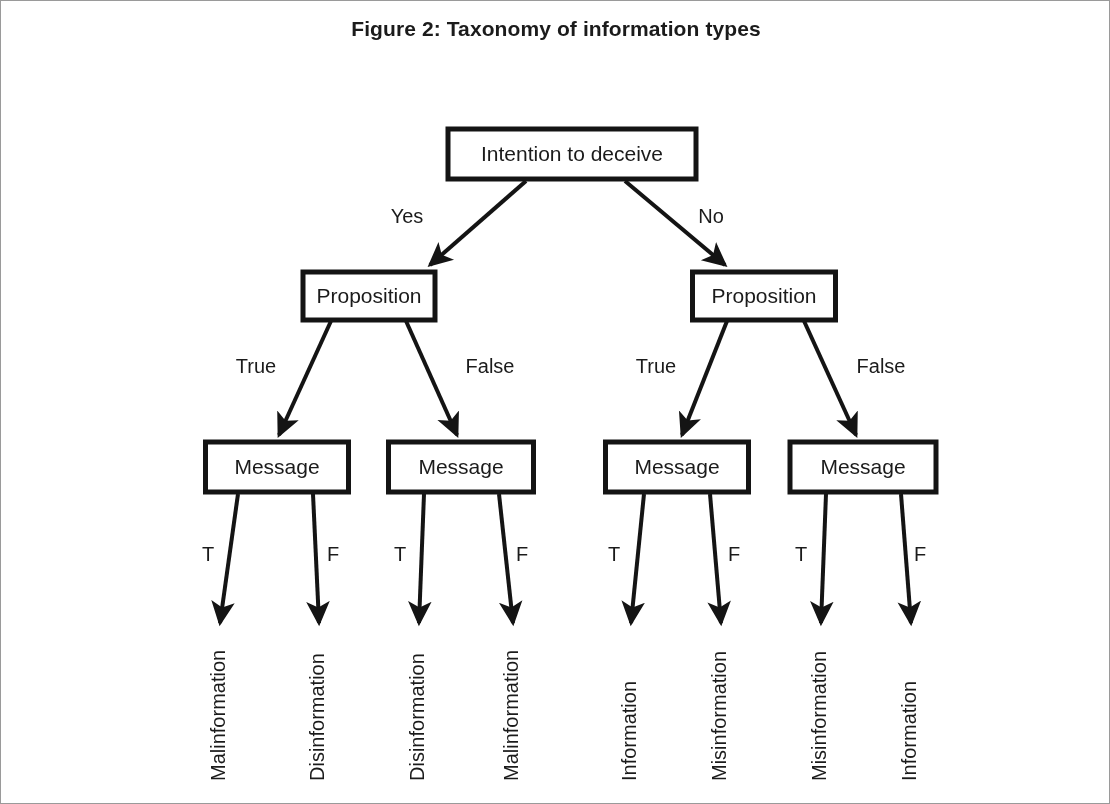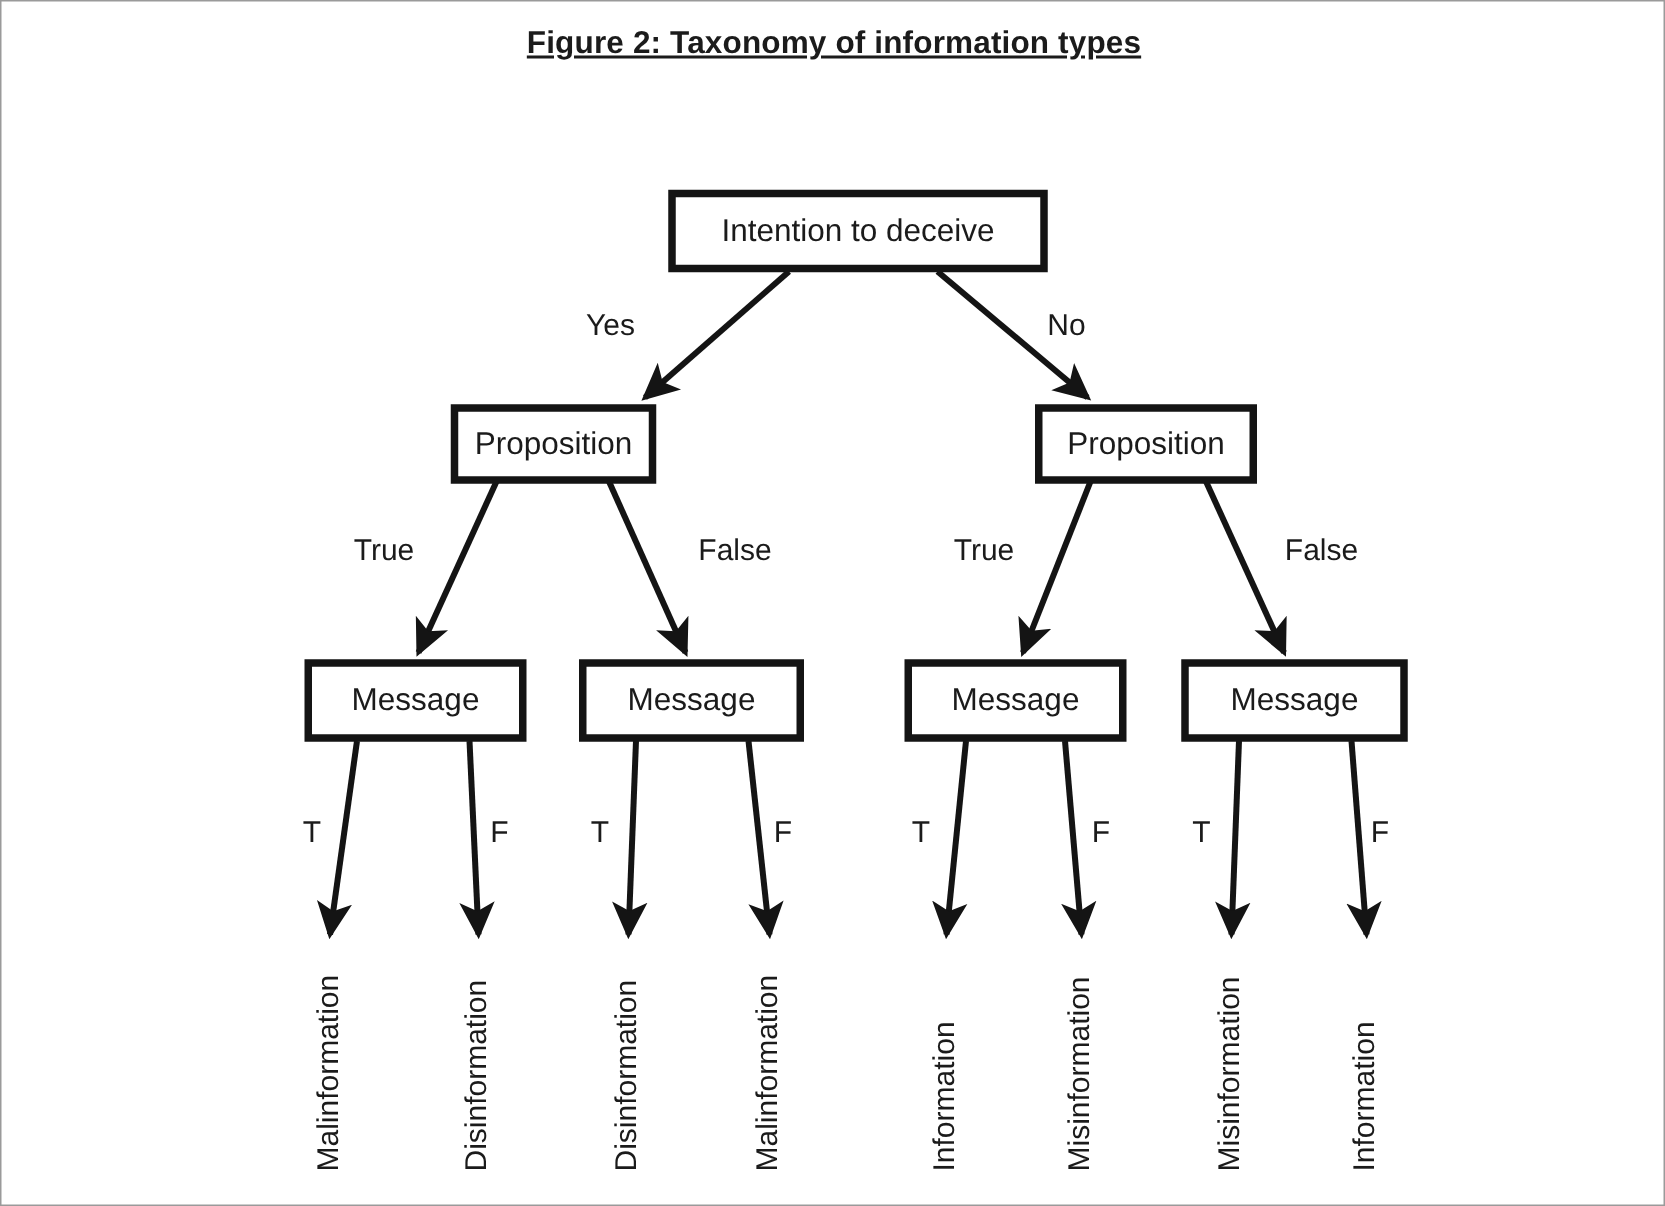--- a/index.html
+++ b/index.html
@@ -23,21 +23,20 @@
   #figure-title {
     position: absolute;
     left: 0;
     top: 16px;
     width: 1110px;
     text-align: center;
     font-size: 21px;
     font-weight: bold;
     color: #1b1b1b;
     letter-spacing: 0.1px;
-    text-decoration: underline;
   }
   #diagram {
     position: absolute;
     left: 0;
     top: 0;
     width: 1110px;
     height: 804px;
     display: block;
   }
   .node-box rect {

